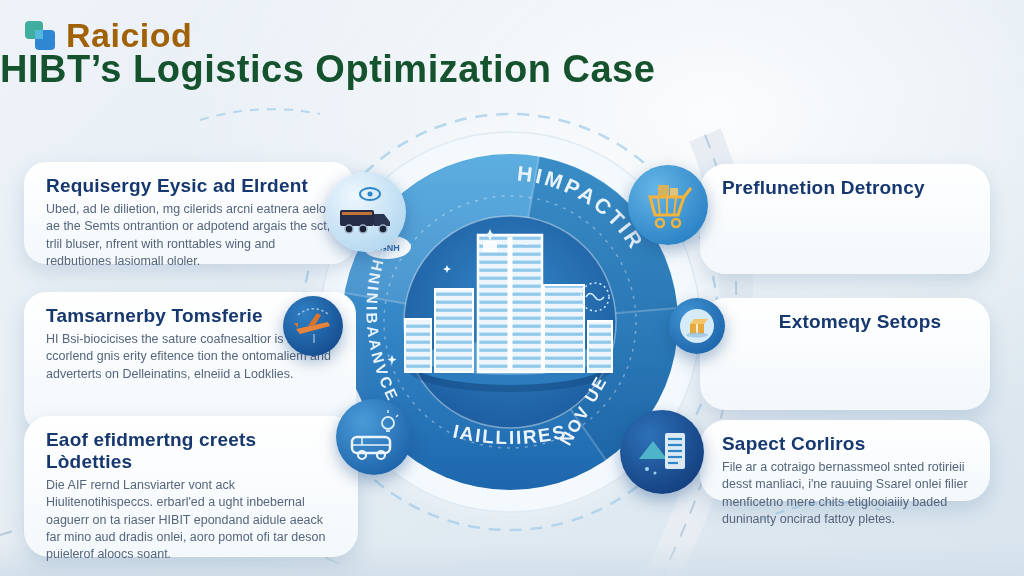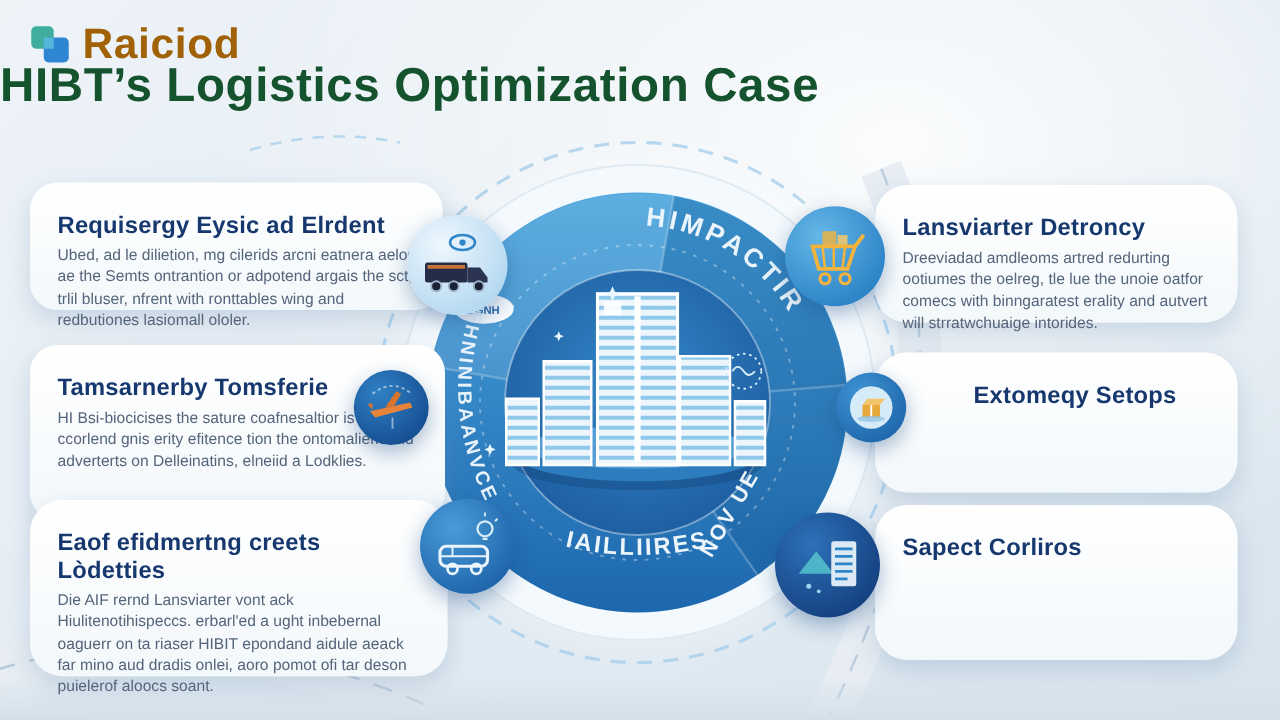--- a/index.html
+++ b/index.html
@@ -18,29 +18,29 @@
     background:radial-gradient(circle, rgba(255,255,255,.9) 40%, rgba(255,255,255,0) 72%);z-index:0;}
 
   
   .logo{position:absolute;left:22px;top:16px;display:flex;align-items:center;gap:8px;z-index:5;}
   .logo-text{font-size:34px;font-weight:700;color:#a16207;letter-spacing:.5px;}
   .page-title{position:absolute;left:0;right:0;top:48px;
     font-size:38px;font-weight:700;color:#14532d;letter-spacing:.5px;z-index:2;}
 
   
   .panel{position:absolute;background:linear-gradient(180deg,#ffffff 0%,#f3f8fb 100%);
-    border-radius:22px;box-shadow:0 8px 20px rgba(110,145,180,.28);padding:24px 22px;z-index:2;}
+    border-radius:22px;box-shadow:0 8px 20px rgba(110,145,180,.28);padding:13px 22px;z-index:2;margin-top:16px;}
   .panel h2{font-size:19px;font-weight:700;color:#17386f;margin-bottom:4px;letter-spacing:.2px;}
   .panel p{font-size:12.5px;line-height:1.38;color:#55657b;}
   .p-l1{left:24px;top:146px;width:330px;height:102px;}
   .p-l2{left:24px;top:276px;width:332px;height:140px;}
   .p-l3{left:24px;top:400px;width:334px;height:141px;border-radius:26px;}
   .p-r1{left:700px;top:148px;width:290px;height:110px;border-radius:26px;}
   .p-r2{left:700px;top:282px;width:290px;height:112px;padding-left:52px;border-radius:26px;text-align:center;}
-  .p-r3{left:700px;top:404px;width:290px;height:124px;border-radius:26px;}
+  .p-r3{left:700px;top:404px;width:290px;height:81px;border-radius:26px;}
 
   .diagram{position:absolute;left:295px;top:107px;z-index:1;}
 
   
   .badge{position:absolute;border-radius:50%;display:flex;align-items:center;justify-content:center;
     box-shadow:0 6px 16px rgba(25,75,135,.38);z-index:4;}
   .b-truck{left:326px;top:172px;width:80px;height:80px;
     background:radial-gradient(circle at 35% 30%, #eef7fd, #b6d9f1 75%);}
   .b-cart{left:628px;top:165px;width:80px;height:80px;
     background:radial-gradient(circle at 35% 30%, #66b7e7, #2b82c5 78%);}
@@ -85,28 +85,28 @@
 <div class="panel p-l2">
   <h2>Tamsarnerby Tomsferie</h2>
   <p>HI Bsi-biocicises the sature coafnesaltior is lia ccorlend gnis erity efitence tion the ontomaliem and adverterts on Delleinatins, elneiid a Lodklies.</p>
 </div>
 <div class="panel p-l3">
   <h2>Eaof efidmertng creets Lòdetties</h2>
   <p>Die AIF rernd Lansviarter vont ack Hiulitenotihispeccs. erbarl'ed a ught inbebernal oaguerr on ta riaser HIBIT epondand aidule aeack far mino aud dradis onlei, aoro pomot ofi tar deson puielerof aloocs soant.</p>
 </div>
 
 <div class="panel p-r1">
-  <h2>Lansviarter Detroncy</h2>
-  <p>Dreeviadad amdleoms artred redurting ootiumes the oelreg, tle lue the unoie oatfor comecs with binngaratest erality and autvert will strratwchuaige intorides.</p>
+  <h2>Preflunetion Detroncy</h2>
 </div>
 <div class="panel p-r2">
   <h2>Extomeqy Setops</h2>
 </div>
 <div class="panel p-r3">
   <h2>Sapect Corliros</h2>
+  <p>File ar a cotraigo bernassmeol snted rotirieii desst manliaci, i'ne rauuing Ssarel onlei filier menficetno mere chits etiglooiaiiiy baded duninanty oncirad fattoy pletes.</p>
 </div>
 
 <svg class="diagram" width="430" height="430" viewBox="0 0 430 430">
   <defs>
     <linearGradient id="gradMain" x1="0" y1="0" x2="0" y2="1">
       <stop offset="0" stop-color="#4ba5de"></stop>
         <stop offset="1" stop-color="#1d67ad"></stop>
     </linearGradient>
     <radialGradient id="gradInner" cx="50%" cy="42%" r="65%">
       <stop offset="0" stop-color="#3488c9"></stop>

